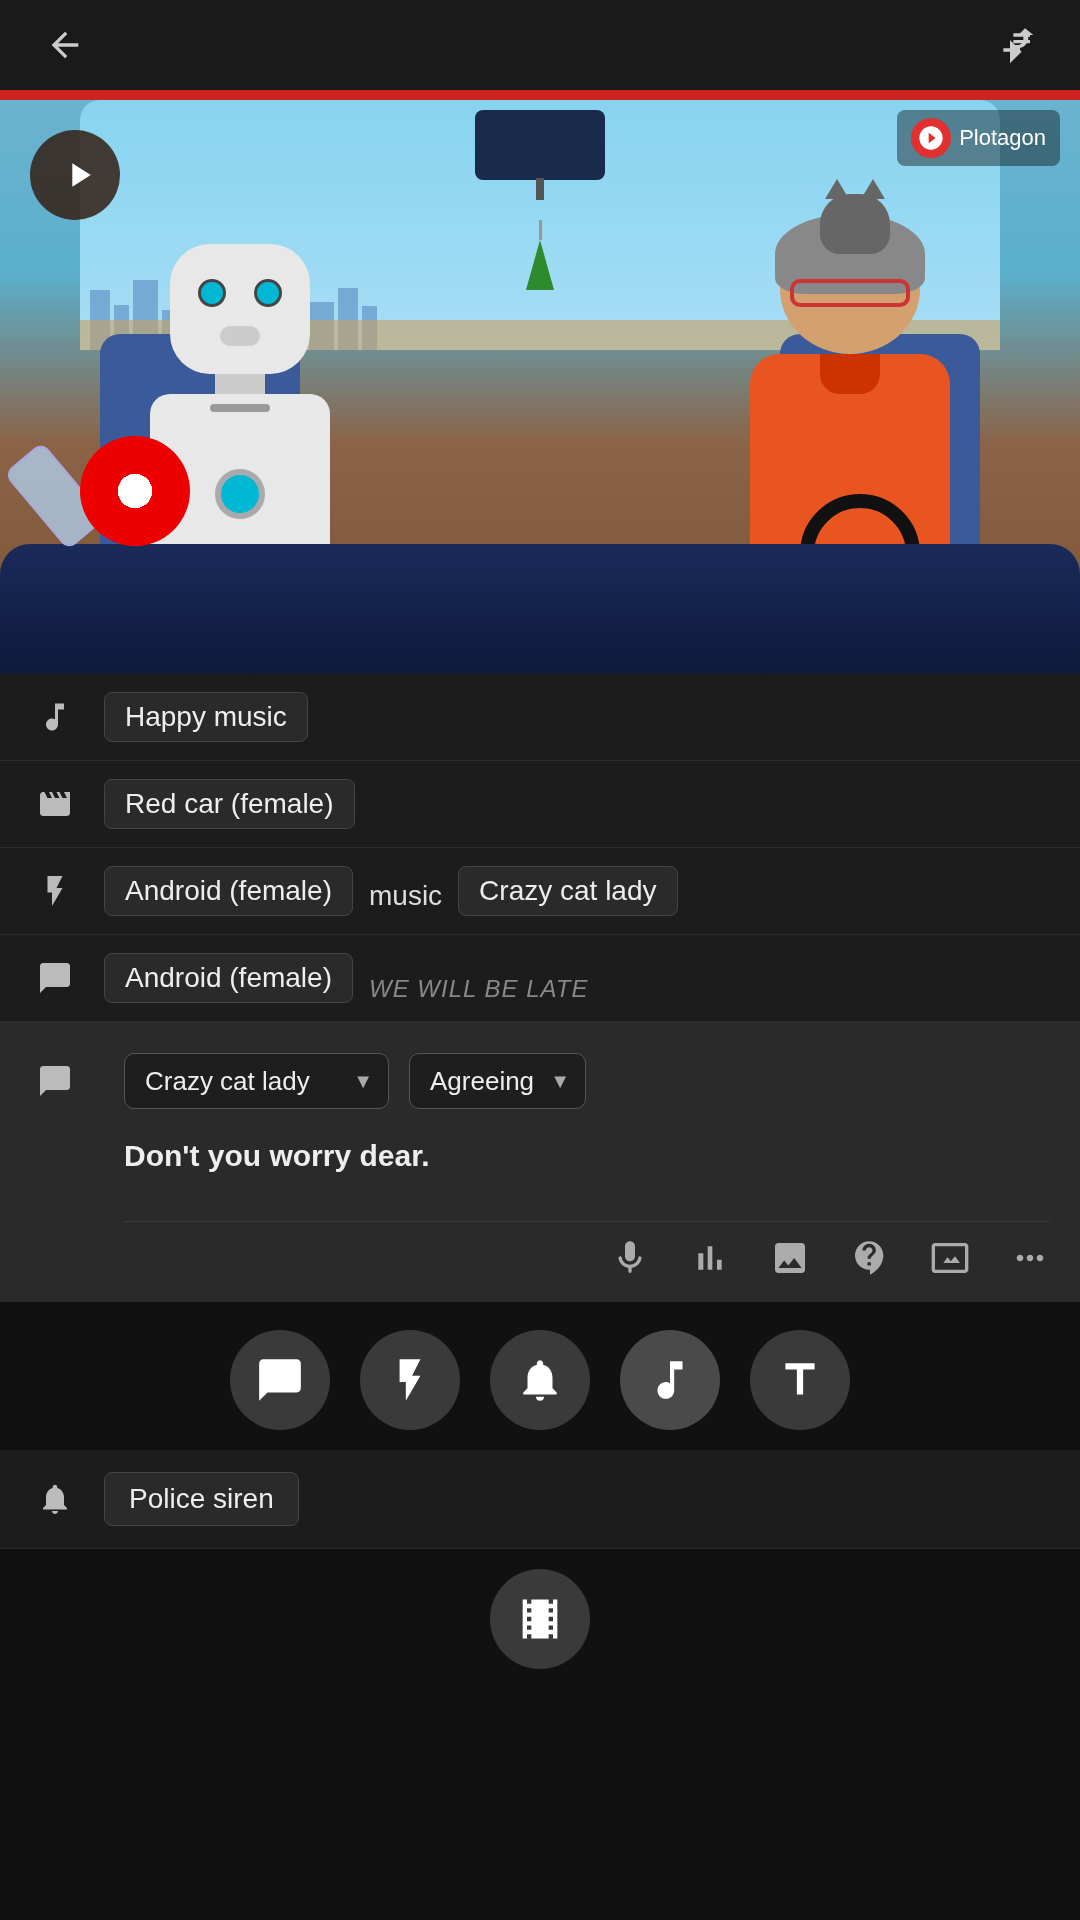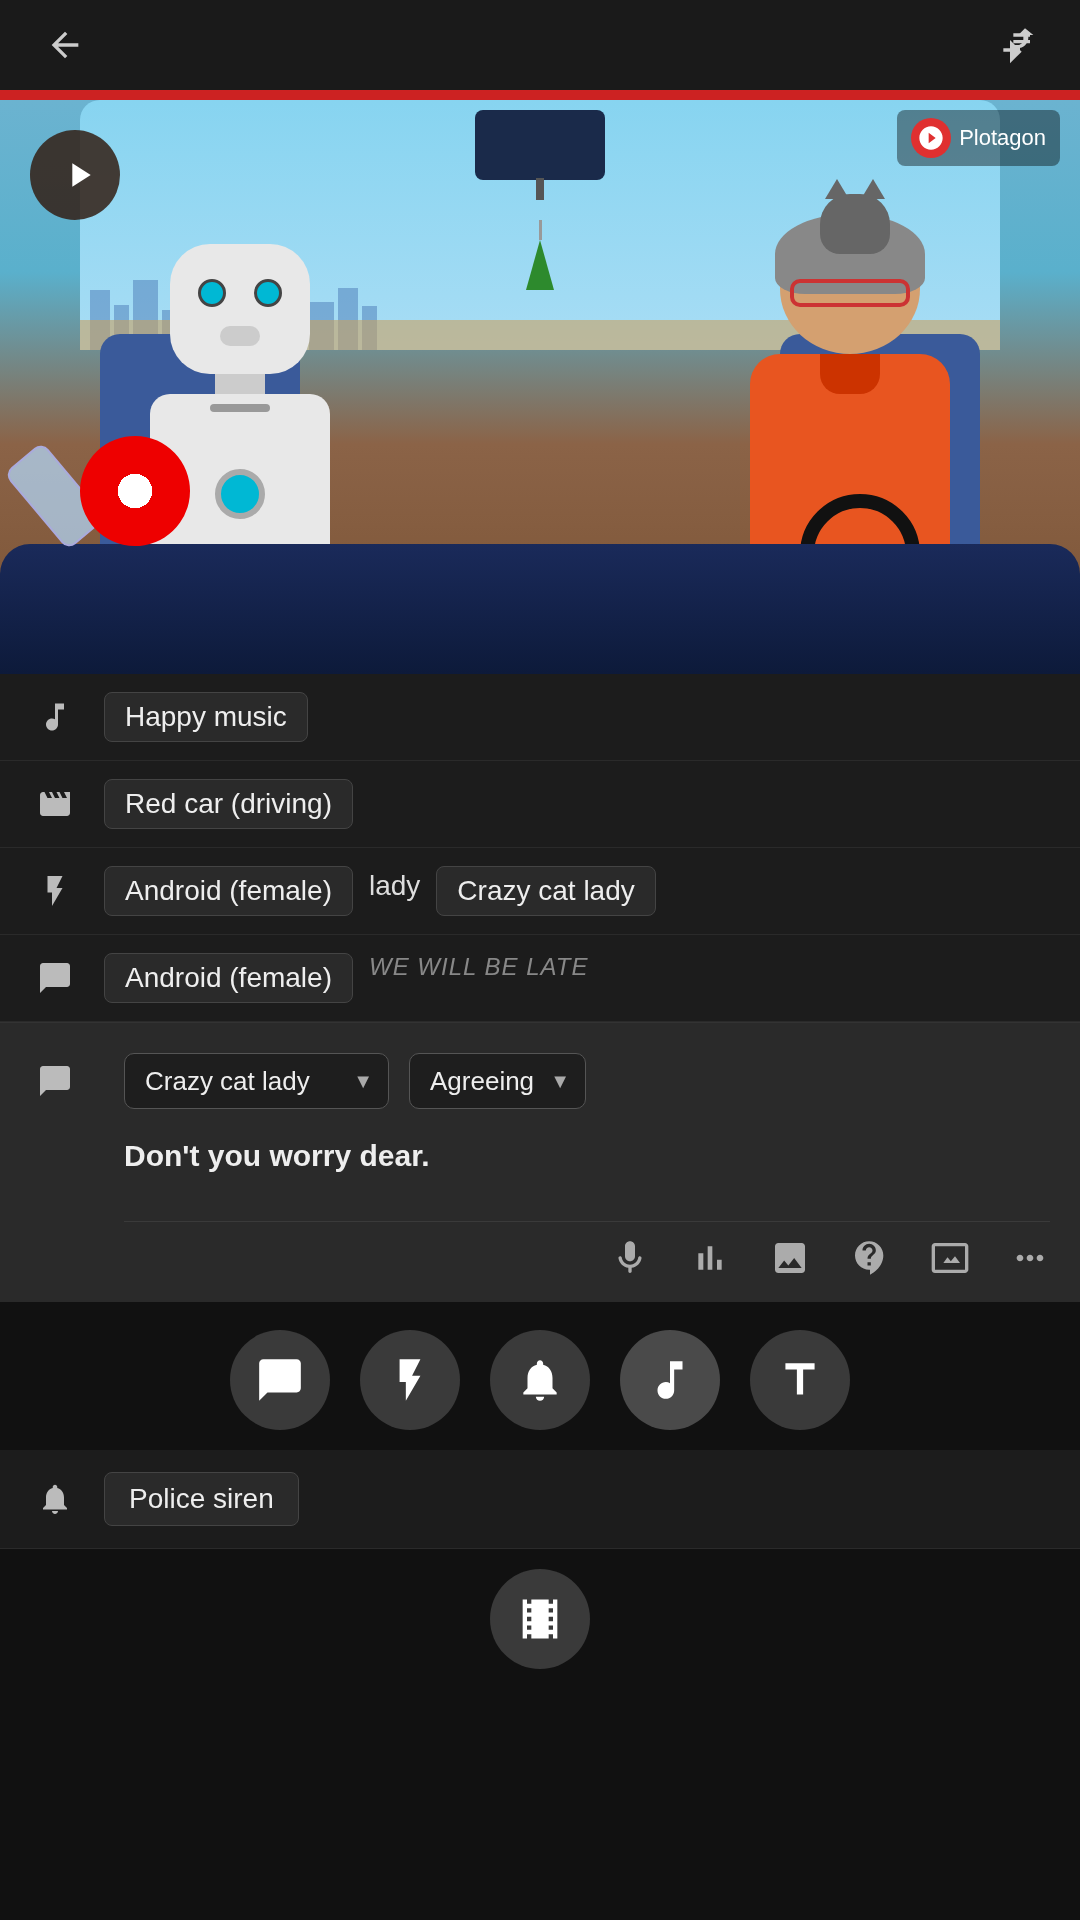--- a/index.html
+++ b/index.html
@@ -312,21 +312,21 @@
       cursor: pointer;
     }
     .scene-icon {
       width: 50px; min-width: 50px;
       display: flex; align-items: center; justify-content: center;
       margin-right: 24px;
     }
     .scene-icon svg { width: 36px; height: 36px; fill: #bbb; }
     .scene-item-content {
       display: flex;
-      align-items: flex-start;
+      align-items: flex-end;
       gap: 16px;
       flex-wrap: wrap;
     }
     .scene-chip {
       background: #2a2a2a;
       border: 1px solid #444;
       border-radius: 8px;
       padding: 8px 20px;
       font-size: 28px;
       color: #eee;
@@ -584,33 +584,33 @@
     </div>
   </div>
 
   <div class="scene-item">
     <div class="scene-icon">
       <svg viewBox="0 0 24 24">
           <path d="M18 4l2 4h-3l-2-4h-2l2 4h-3l-2-4H8l2 4H7L5 4H4c-1.1 0-1.99.9-1.99 2L2 18c0 1.1.9 2 2 2h16c1.1 0 2-.9 2-2V4h-4z"></path>
         </svg>
     </div>
     <div class="scene-item-content">
-      <span class="scene-chip">Red car (driving)</span>
+      <span class="scene-chip">Red car (female)</span>
     </div>
   </div>
 
   <div class="scene-item">
     <div class="scene-icon">
       <svg viewBox="0 0 24 24">
           <path d="M7 2v11h3v9l7-12h-4l4-8z"></path>
         </svg>
     </div>
     <div class="scene-item-content">
       <span class="scene-chip">Android (female)</span>
-      <span class="scene-chip-action">lady</span>
+      <span class="scene-chip-action">music</span>
       <span class="scene-chip">Crazy cat lady</span>
     </div>
   </div>
 
   <div class="scene-item">
     <div class="scene-icon">
       <svg viewBox="0 0 24 24">
           <path d="M20 2H4c-1.1 0-2 .9-2 2v18l4-4h14c1.1 0 2-.9 2-2V4c0-1.1-.9-2-2-2z"></path>
         </svg>
     </div>

